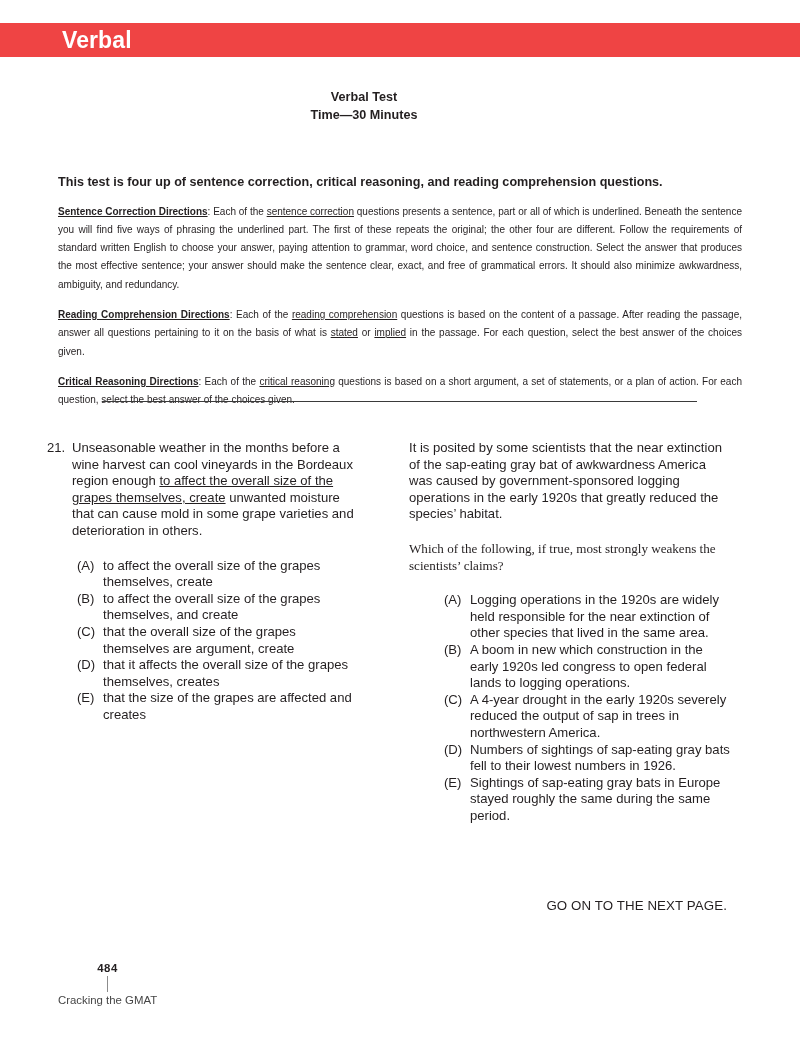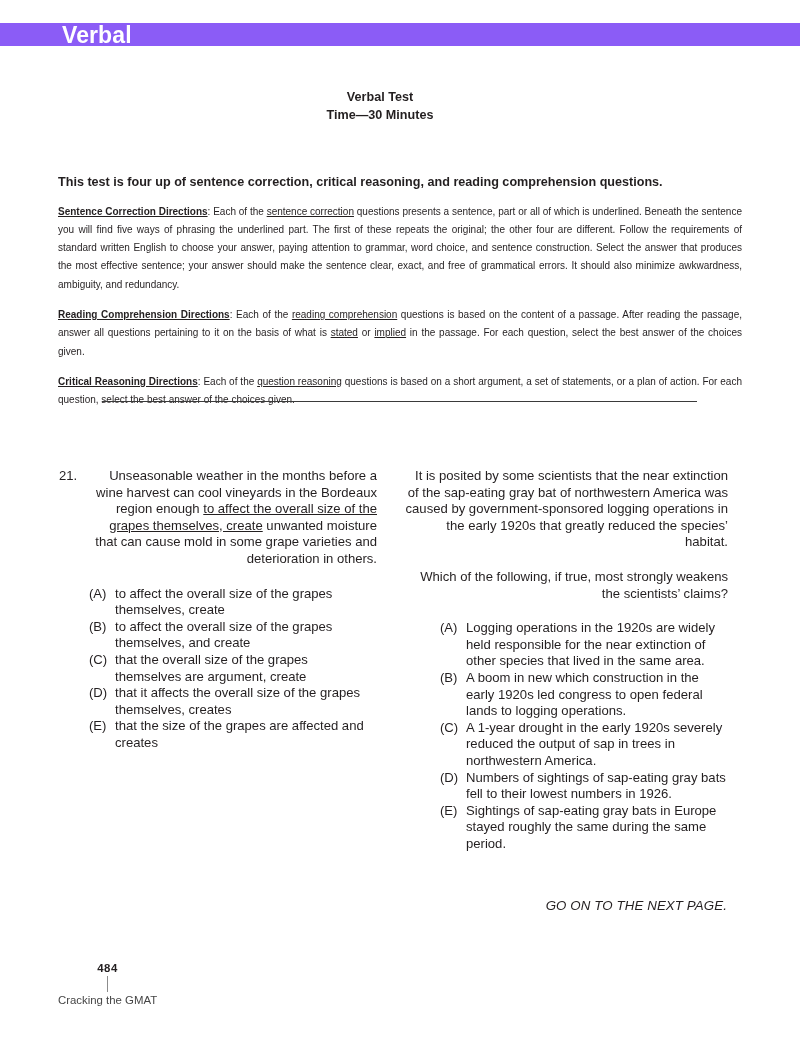--- a/index.html
+++ b/index.html
@@ -15,22 +15,22 @@
     color: #231f20;
     overflow: hidden;
   }
 
   
   .header-bar {
     position: absolute;
     left: 0;
     top: 23px;
     width: 800px;
-    height: 23px;
-    background: #8b5cf6;
+    height: 34px;
+    background: #ef4444;
     text-decoration: underline;
   }
   .header-bar .header-title {
     position: absolute;
     left: 62px;
     top: 50%;
     transform: translateY(-50%);
     color: #ffffff;
     font-size: 23px;
     font-weight: bold;
@@ -41,21 +41,20 @@
   
   .test-title {
     position: absolute;
     left: 0;
     top: 88px;
     width: 728px;
     text-align: center;
     font-size: 12.6px;
     font-weight: bold;
     line-height: 18.4px;
-    margin-left: 16px;
   }
 
   
   .directions {
     position: absolute;
     left: 58px;
     top: 161px;
     width: 684px;
   }
   .intro-line {
@@ -83,51 +82,50 @@
     left: 102px;
     top: 401px;
     width: 595px;
     height: 0;
     border-top: 1.6px solid #3a3a3a;
   }
 
   
   .columns {
     position: absolute;
-    left: 54px;
+    left: 42px;
     top: 440px;
     width: 690px;
     display: flex;
-    gap: 28px;
-    margin-top: 28px;
+    gap: 44px;
   }
   .column {
     width: 323px;
   }
 
   .question {
     display: flex;
     font-size: 13.1px;
     line-height: 16.6px;
   }
   .q-number {
     width: 30px;
     flex: 0 0 30px;
     text-align: left;
     padding-left: 5px;
     box-sizing: border-box;
   }
   .q-body {
     flex: 1 1 auto;
-    text-align: right;
   }
   .q-stem { margin: 0; }
   .q-prompt {
     margin: 0;
     padding-top: 18px;
+    font-family: Liberation Serif, serif;
   }
 
   .choices {
     margin-top: 18px;
     padding-left: 35px;
     font-size: 13.1px;
     line-height: 16.6px;
   }
   .choice {
     display: flex;
@@ -143,21 +141,20 @@
   
   .goon {
     position: absolute;
     left: 0;
     top: 898px;
     width: 727px;
     text-align: right;
     font-size: 13.3px;
     line-height: 16px;
     letter-spacing: 0.1px;
-    font-style: italic;
   }
 
   
   .footer {
     position: absolute;
     left: 58px;
     top: 960px;
     display: flex;
     align-items: center;
     font-size: 11.4px;
@@ -197,21 +194,21 @@
 
   <p class="dir-para">
     <span class="dir-label">Sentence Correction Directions</span><span>:</span><span> Each of the </span><span class="u">sentence correction</span><span> questions presents a sentence, part or all of which is underlined. Beneath the sentence you will find five ways of phrasing the underlined part. The first of these repeats the original; the other four are different. Follow the requirements of standard written English to choose your answer, paying attention to grammar, word choice, and sentence construction. Select the answer that produces the most effective sentence; your answer should make the sentence clear, exact, and free of grammatical errors. It should also minimize awkwardness, ambiguity, and redundancy.</span>
   </p>
 
   <p class="dir-para">
     <span class="dir-label">Reading Comprehension Directions</span><span>:</span><span> Each of the </span><span class="u">reading comprehension</span><span> questions is based on the content of a passage. After reading the passage, answer all questions pertaining to it on the basis of what is </span><span class="u">stated</span><span> or </span><span class="u">implied</span><span> in the passage. For each question, select the best answer of the choices given.</span>
   </p>
 
   <p class="dir-para">
-    <span class="dir-label">Critical Reasoning Directions</span><span>:</span><span> Each of the </span><span class="u">question reasoning</span><span> questions is based on a short argument, a set of statements, or a plan of action. For each question, select the best answer of the choices given.</span>
+    <span class="dir-label">Critical Reasoning Directions</span><span>:</span><span> Each of the </span><span class="u">critical reasoning</span><span> questions is based on a short argument, a set of statements, or a plan of action. For each question, select the best answer of the choices given.</span>
   </p>
 
 </div>
 
 <div class="divider"></div>
 
 <div class="columns">
 
   <div class="column">
     <div class="question">
@@ -240,36 +237,36 @@
       <div class="choice">
         <span class="choice-letter">(E)</span>
         <span class="choice-text">that the size of the grapes are affected and creates</span>
       </div>
     </div>
   </div>
 
   <div class="column">
     <div class="question">
       <div class="q-body">
-        <p class="q-stem">It is posited by some scientists that the near extinction of the sap-eating gray bat of northwestern America was caused by government-sponsored logging operations in the early 1920s that greatly reduced the species’ habitat.</p>
+        <p class="q-stem">It is posited by some scientists that the near extinction of the sap-eating gray bat of awkwardness America was caused by government-sponsored logging operations in the early 1920s that greatly reduced the species’ habitat.</p>
         <p class="q-prompt">Which of the following, if true, most strongly weakens the scientists’ claims?</p>
       </div>
     </div>
     <div class="choices">
       <div class="choice">
         <span class="choice-letter">(A)</span>
         <span class="choice-text">Logging operations in the 1920s are widely held responsible for the near extinction of other species that lived in the same area.</span>
       </div>
       <div class="choice">
         <span class="choice-letter">(B)</span>
         <span class="choice-text">A boom in new which construction in the early 1920s led congress to open federal lands to logging operations.</span>
       </div>
       <div class="choice">
         <span class="choice-letter">(C)</span>
-        <span class="choice-text">A 1-year drought in the early 1920s severely reduced the output of sap in trees in northwestern America.</span>
+        <span class="choice-text">A 4-year drought in the early 1920s severely reduced the output of sap in trees in northwestern America.</span>
       </div>
       <div class="choice">
         <span class="choice-letter">(D)</span>
         <span class="choice-text">Numbers of sightings of sap-eating gray bats fell to their lowest numbers in 1926.</span>
       </div>
       <div class="choice">
         <span class="choice-letter">(E)</span>
         <span class="choice-text">Sightings of sap-eating gray bats in Europe stayed roughly the same during the same period.</span>
       </div>
     </div>

